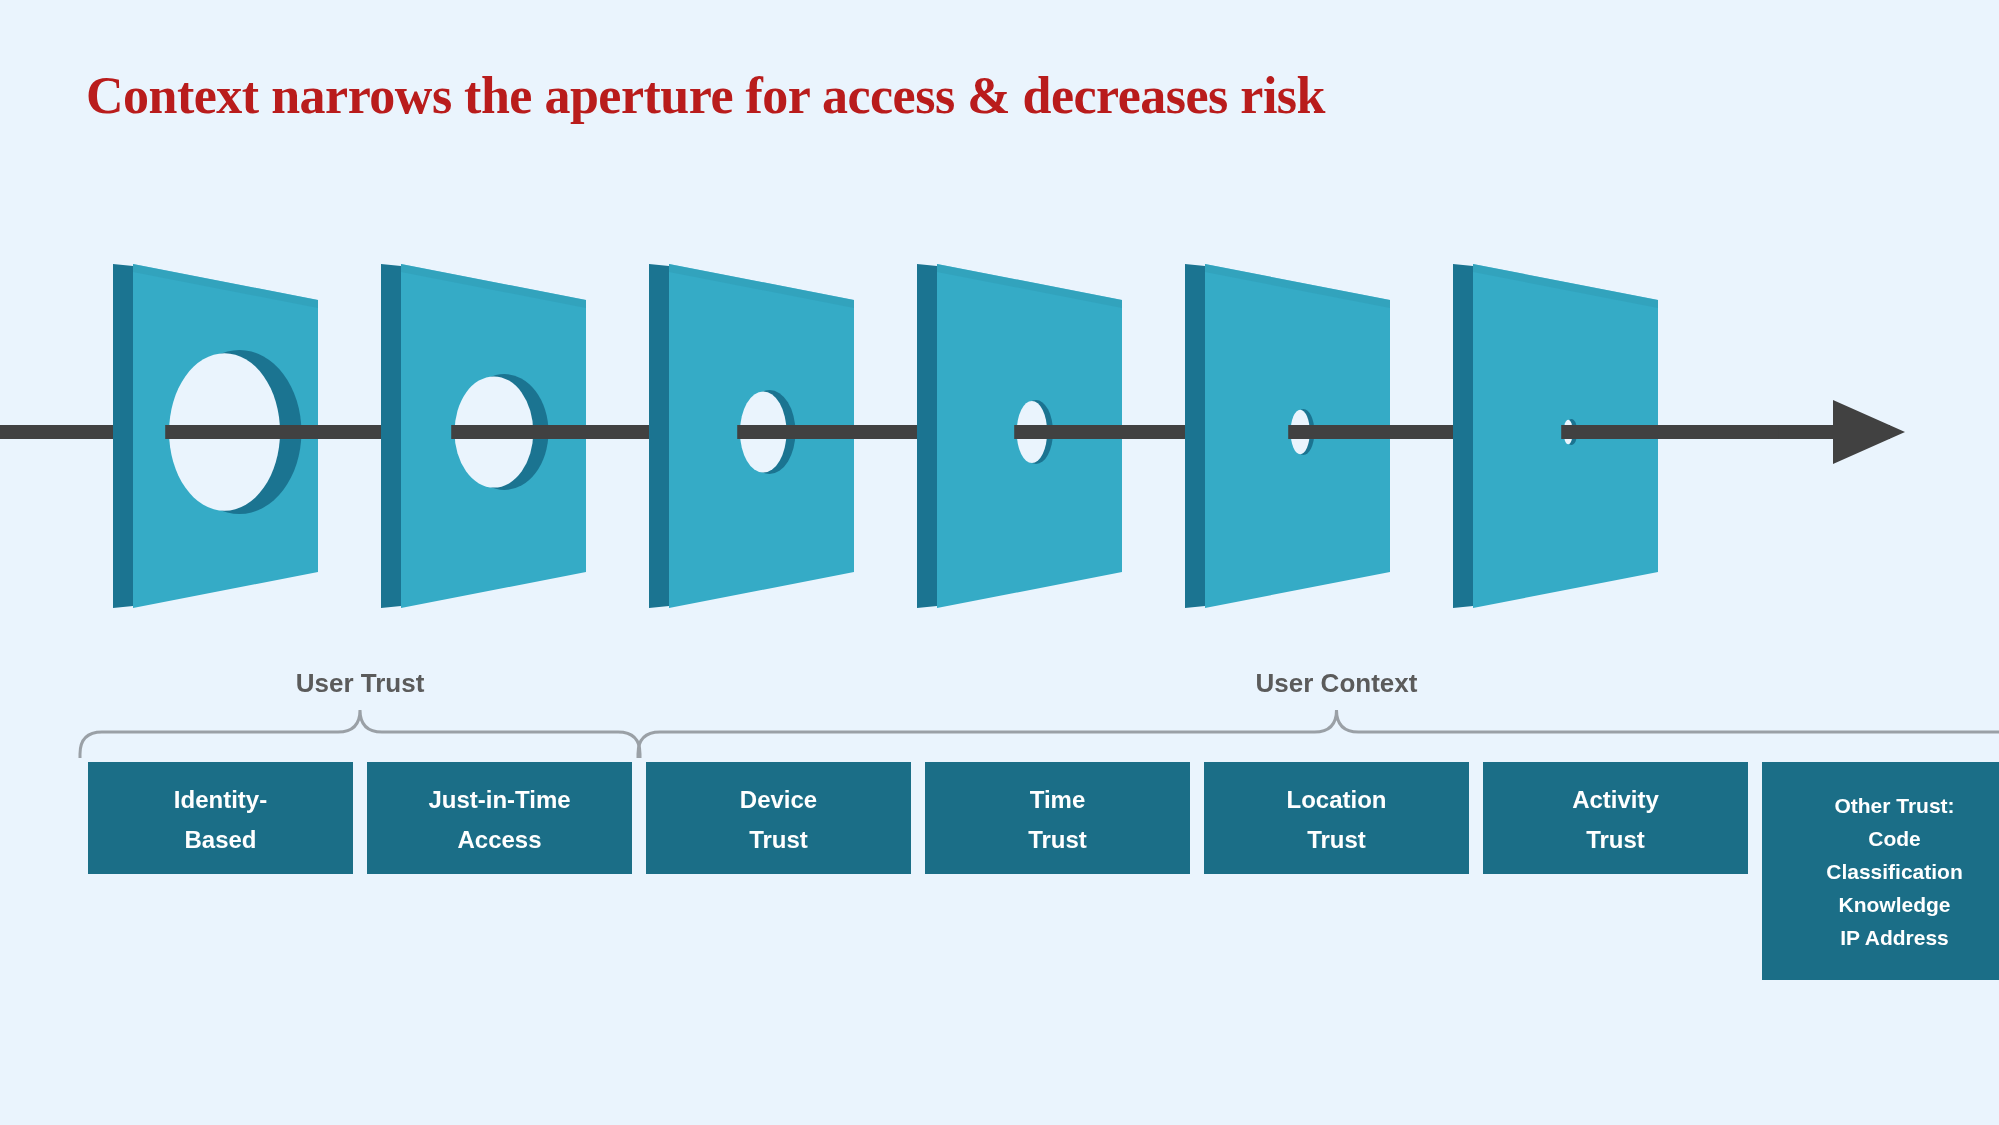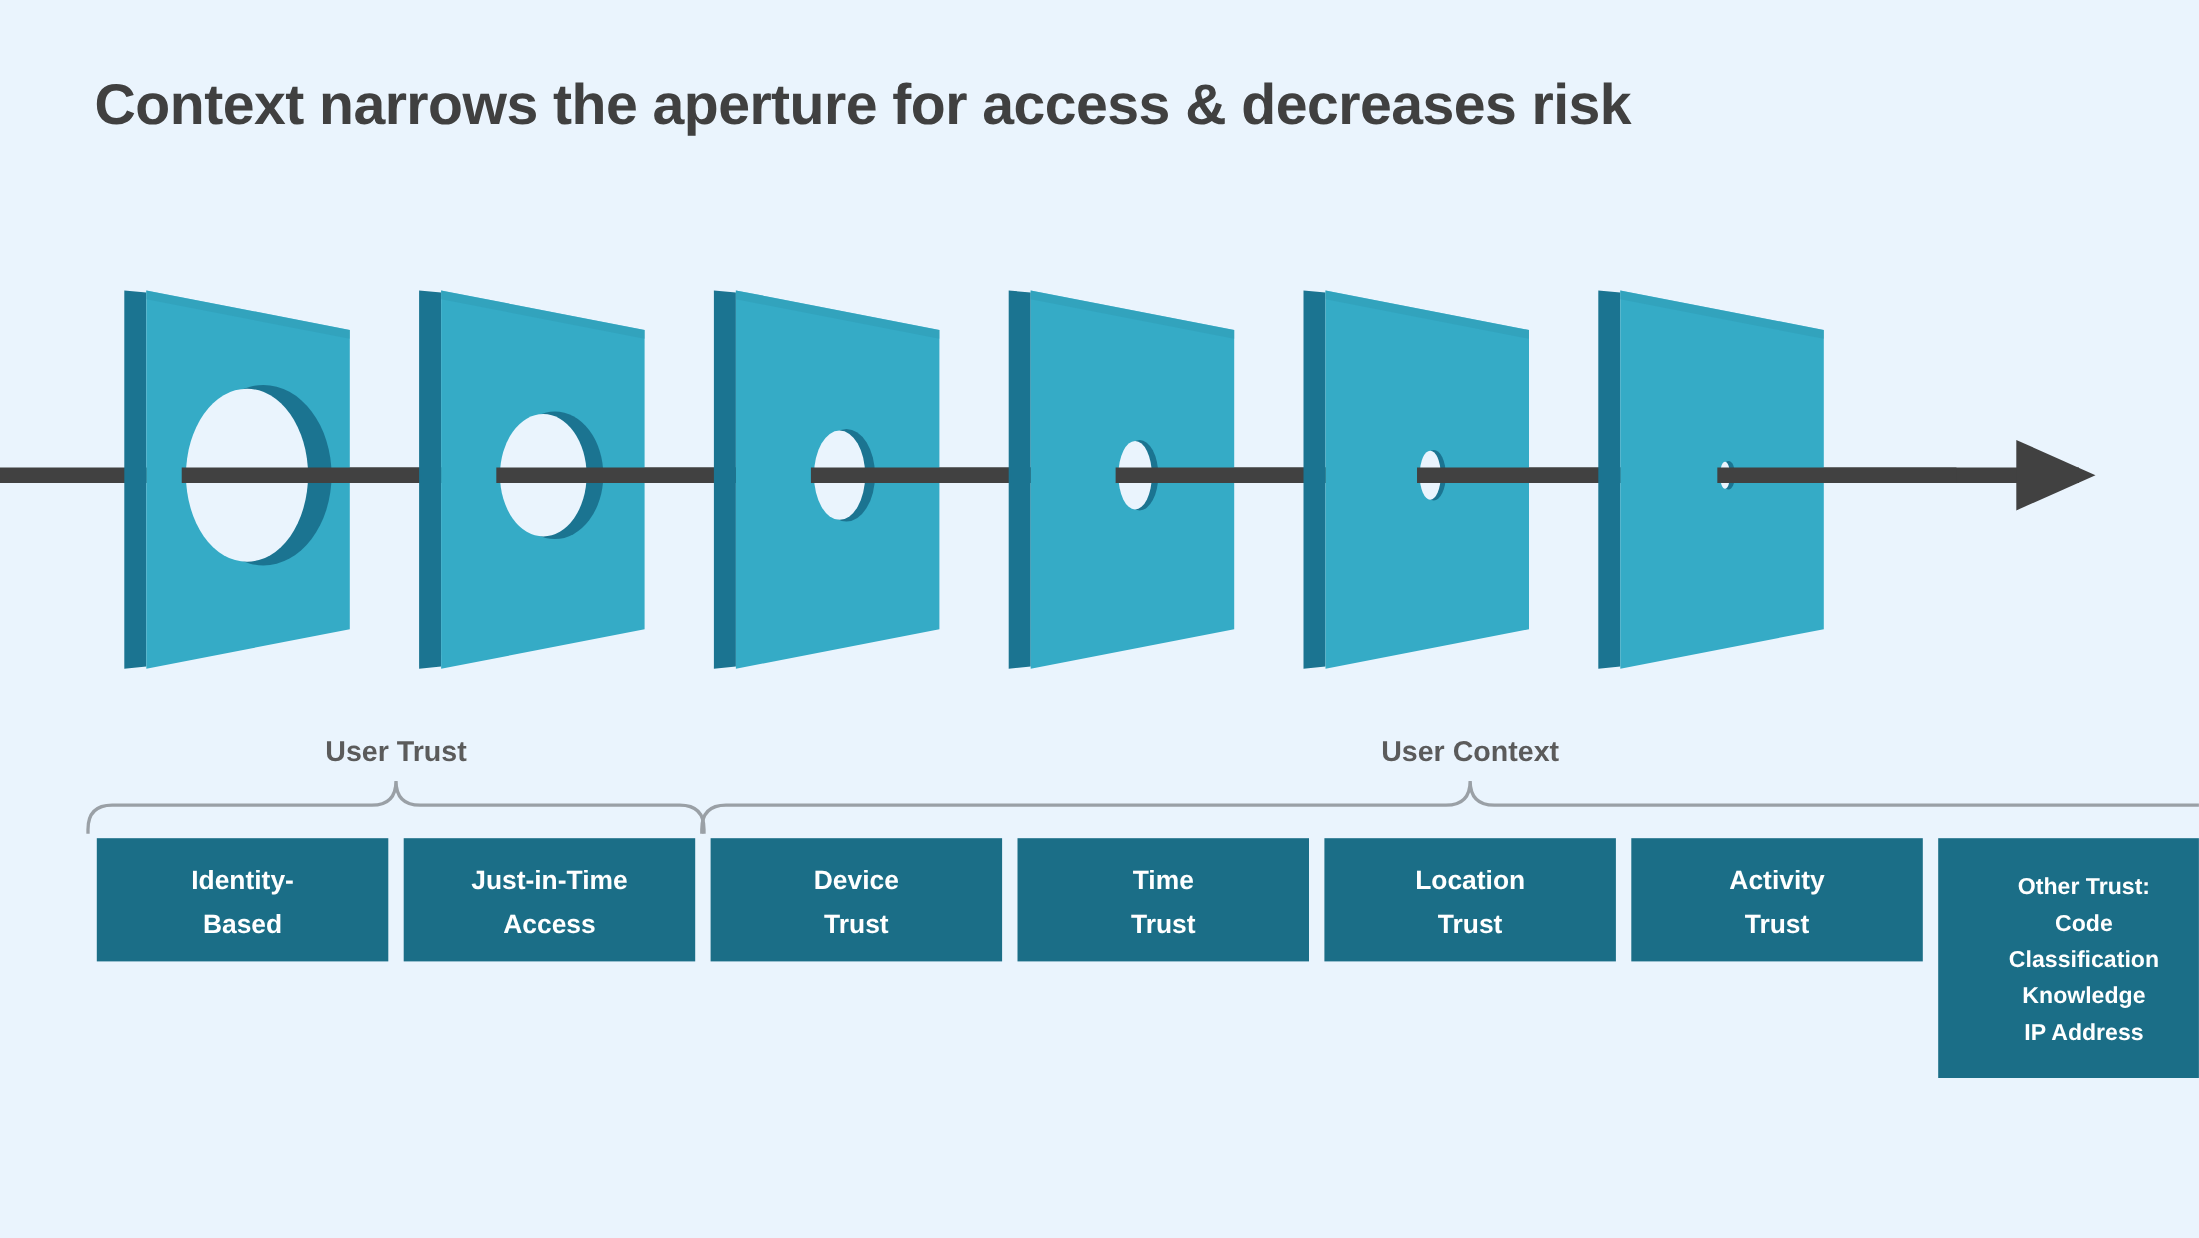--- a/index.html
+++ b/index.html
@@ -19,22 +19,23 @@
     inset: 0;
     background: #eaf4fd;
   }
   .title {
     position: absolute;
     left: 86px;
     top: 66px;
     font-size: 52px;
     font-weight: 700;
     letter-spacing: -0.5px;
-    color: #404040;
+    color: #b91c1c;
     white-space: nowrap;
+    font-family: Liberation Serif, serif;
   }
   svg.diagram {
     position: absolute;
     left: 0;
     top: 0;
     width: 1999px;
     height: 1125px;
     display: block;
   }
   .group-label {

